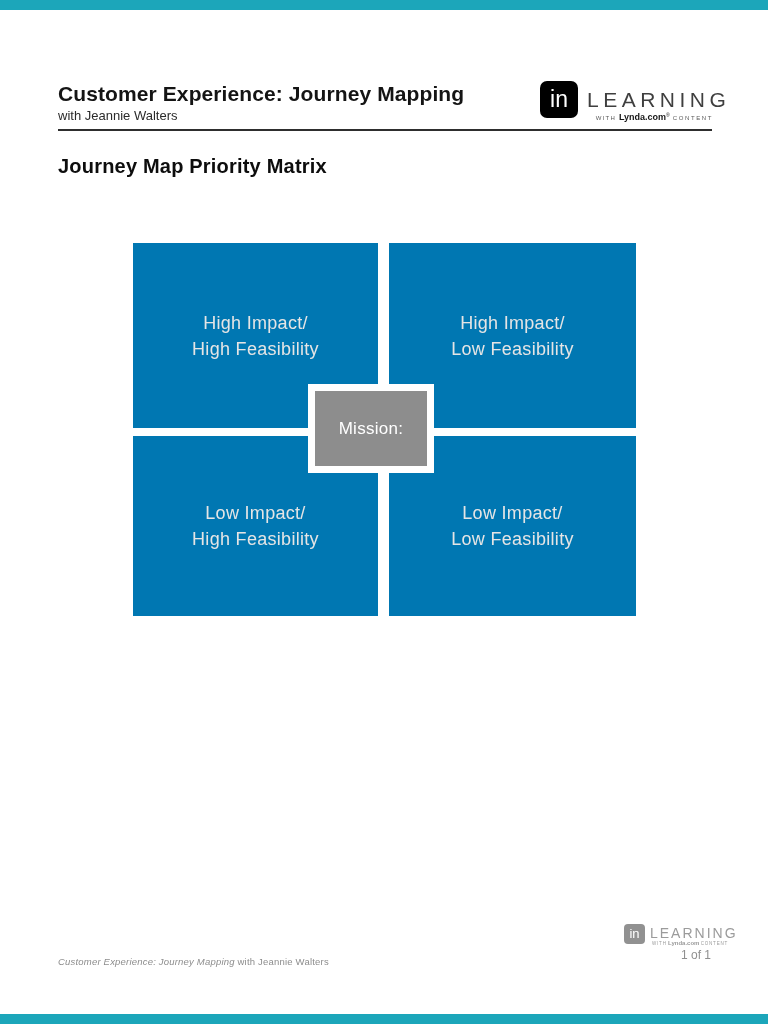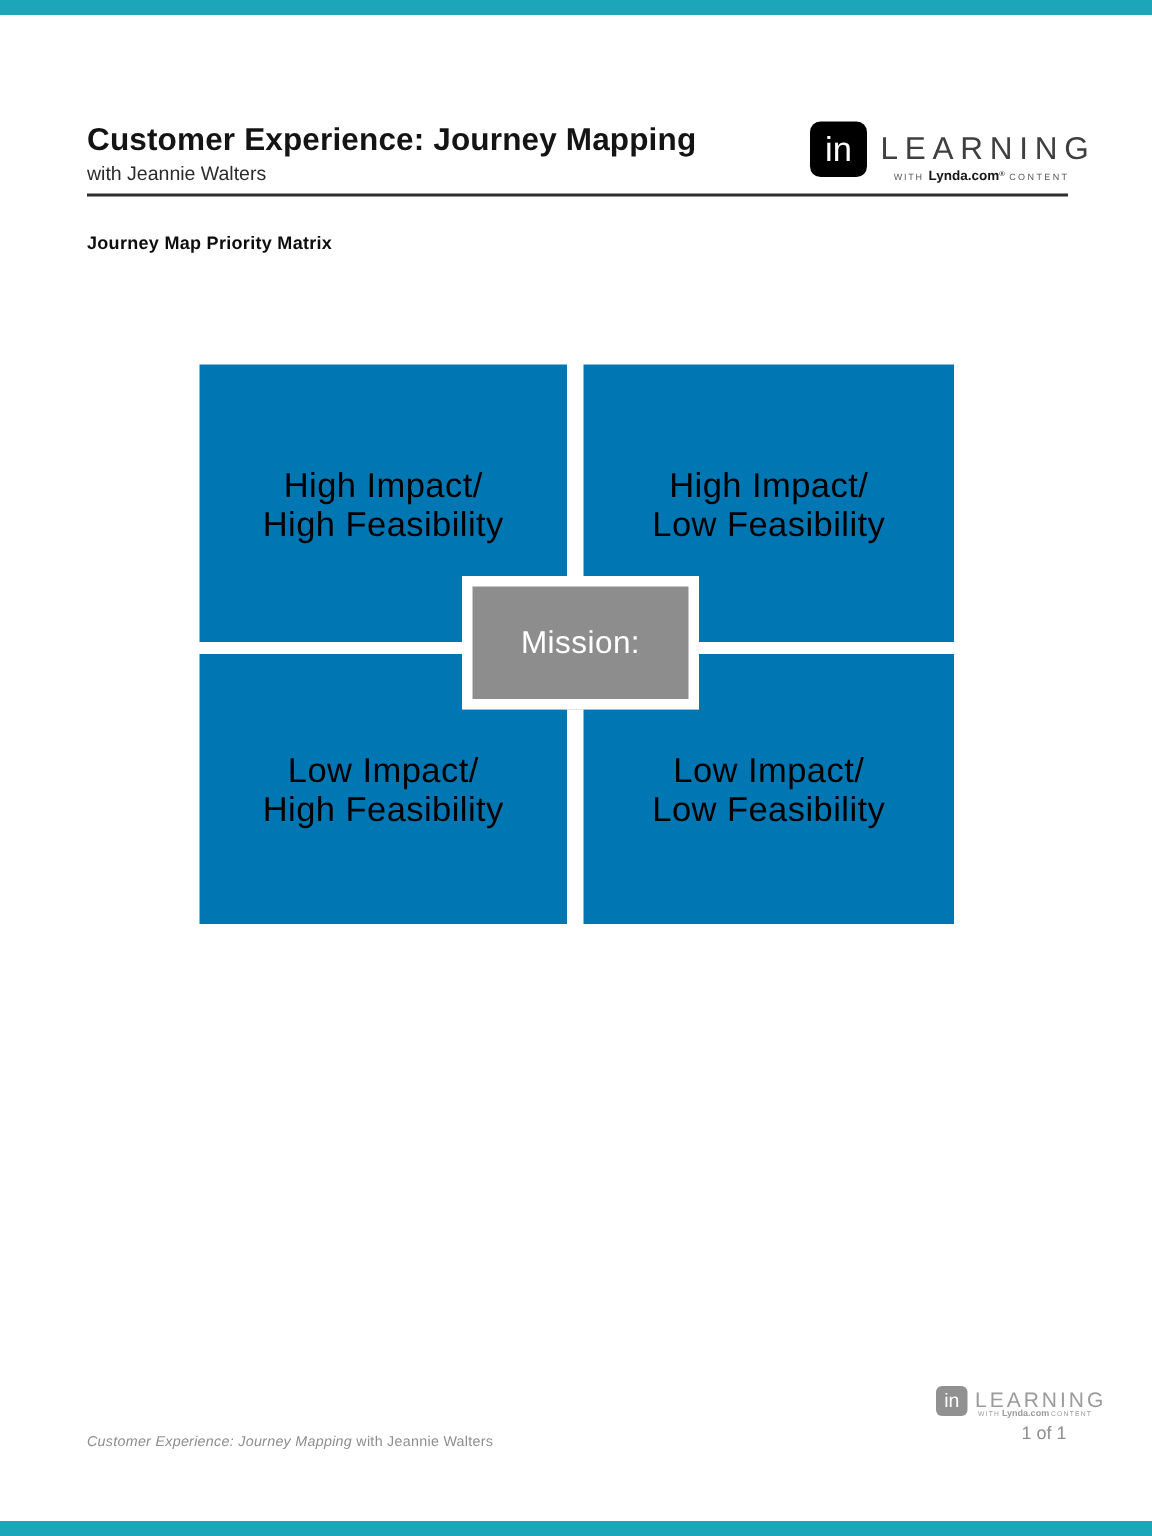--- a/index.html
+++ b/index.html
@@ -26,39 +26,39 @@
   .in-badge.header-pos{left:540px;top:81px;}
   .learning-word{left:587px;top:88px;font-size:21px;letter-spacing:4.5px;color:#3f3f3f;font-weight:400;}
   .brand-tagline{right:55px;top:112px;font-size:6.5px;color:#4a4a4a;white-space:nowrap;}
   .brand-tagline .t-with{letter-spacing:1.2px;color:#5a5a5a;margin-right:3px;font-size:6px;}
   .brand-tagline .t-lynda{font-weight:700;font-size:9px;color:#161616;}
   .brand-tagline .t-reg{font-size:5px;vertical-align:3px;color:#161616;}
   .brand-tagline .t-content{letter-spacing:1.6px;color:#5a5a5a;margin-left:3px;font-size:6px;}
 
   .header-rule{left:58px;top:129px;width:654px;height:2px;background:#2e2e2e;}
 
-  .section-title{left:58px;top:155px;font-size:12px;font-weight:700;color:#0d0d0d;letter-spacing:0.2px;}
+  .section-title{left:58px;top:155px;font-size:20px;font-weight:700;color:#0d0d0d;letter-spacing:0.2px;}
 
   
   .matrix{left:133px;top:243px;width:503px;height:373px;}
   .quad{
-    position:absolute;background:#0077B2;color:#000000;
+    position:absolute;background:#0077B2;color:#e5e5e5;
     display:flex;align-items:center;justify-content:center;text-align:center;
-    font-size:23px;line-height:26px;letter-spacing:0.3px;
+    font-size:18px;line-height:26px;letter-spacing:0.3px;
   }
   .quad span{display:block;}
   .quad.tl{left:0;top:0;width:245px;height:185px;}
   .quad.tr{left:256px;top:0;width:247px;height:185px;}
   .quad.bl{left:0;top:193px;width:245px;height:180px;}
   .quad.br{left:256px;top:193px;width:247px;height:180px;}
   .mission-box{
-    position:absolute;left:175px;top:141px;width:158px;height:89px;box-sizing:border-box;
+    position:absolute;left:175px;top:141px;width:126px;height:89px;box-sizing:border-box;
     background:#8D8D8D;border:7px solid #ffffff;
     display:flex;align-items:center;justify-content:center;
-    color:#ffffff;font-size:21px;letter-spacing:0.3px;
+    color:#ffffff;font-size:17px;letter-spacing:0.3px;
   }
 
   
   .footer-credit{left:58px;top:936px;font-size:9.5px;color:#8d8d8d;letter-spacing:0.2px;margin-top:20px;}
   .footer-credit .f-italic{font-style:italic;}
   .in-badge.footer-pos{left:624px;top:924px;width:21px;height:20px;border-radius:4px;
     background:#919191;font-size:13px;line-height:20px;}
   .footer-learning{left:650px;top:925px;font-size:14px;letter-spacing:2px;color:#9b9b9b;font-weight:400;}
   .footer-tagline{left:652px;top:940px;font-size:4.5px;color:#9b9b9b;white-space:nowrap;}
   .footer-tagline .t-lynda{font-weight:700;font-size:6px;}

